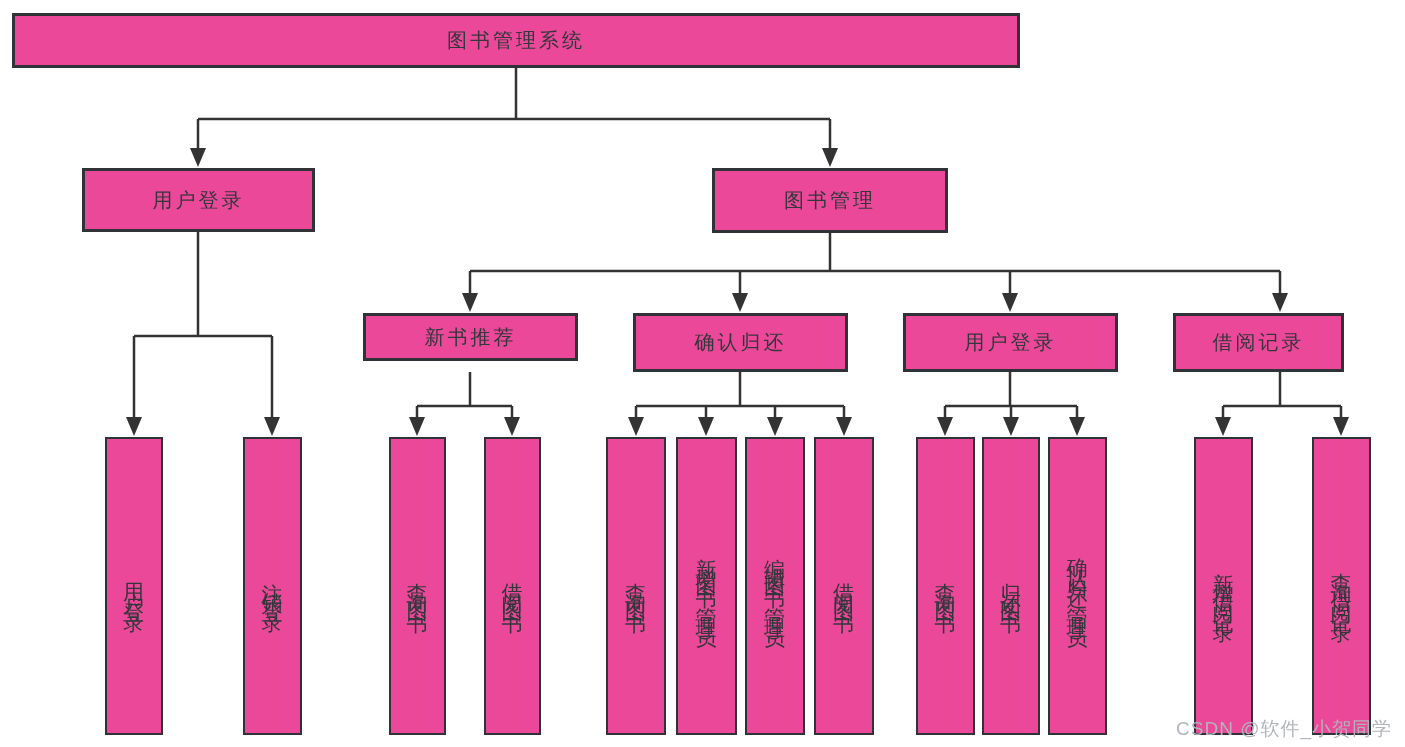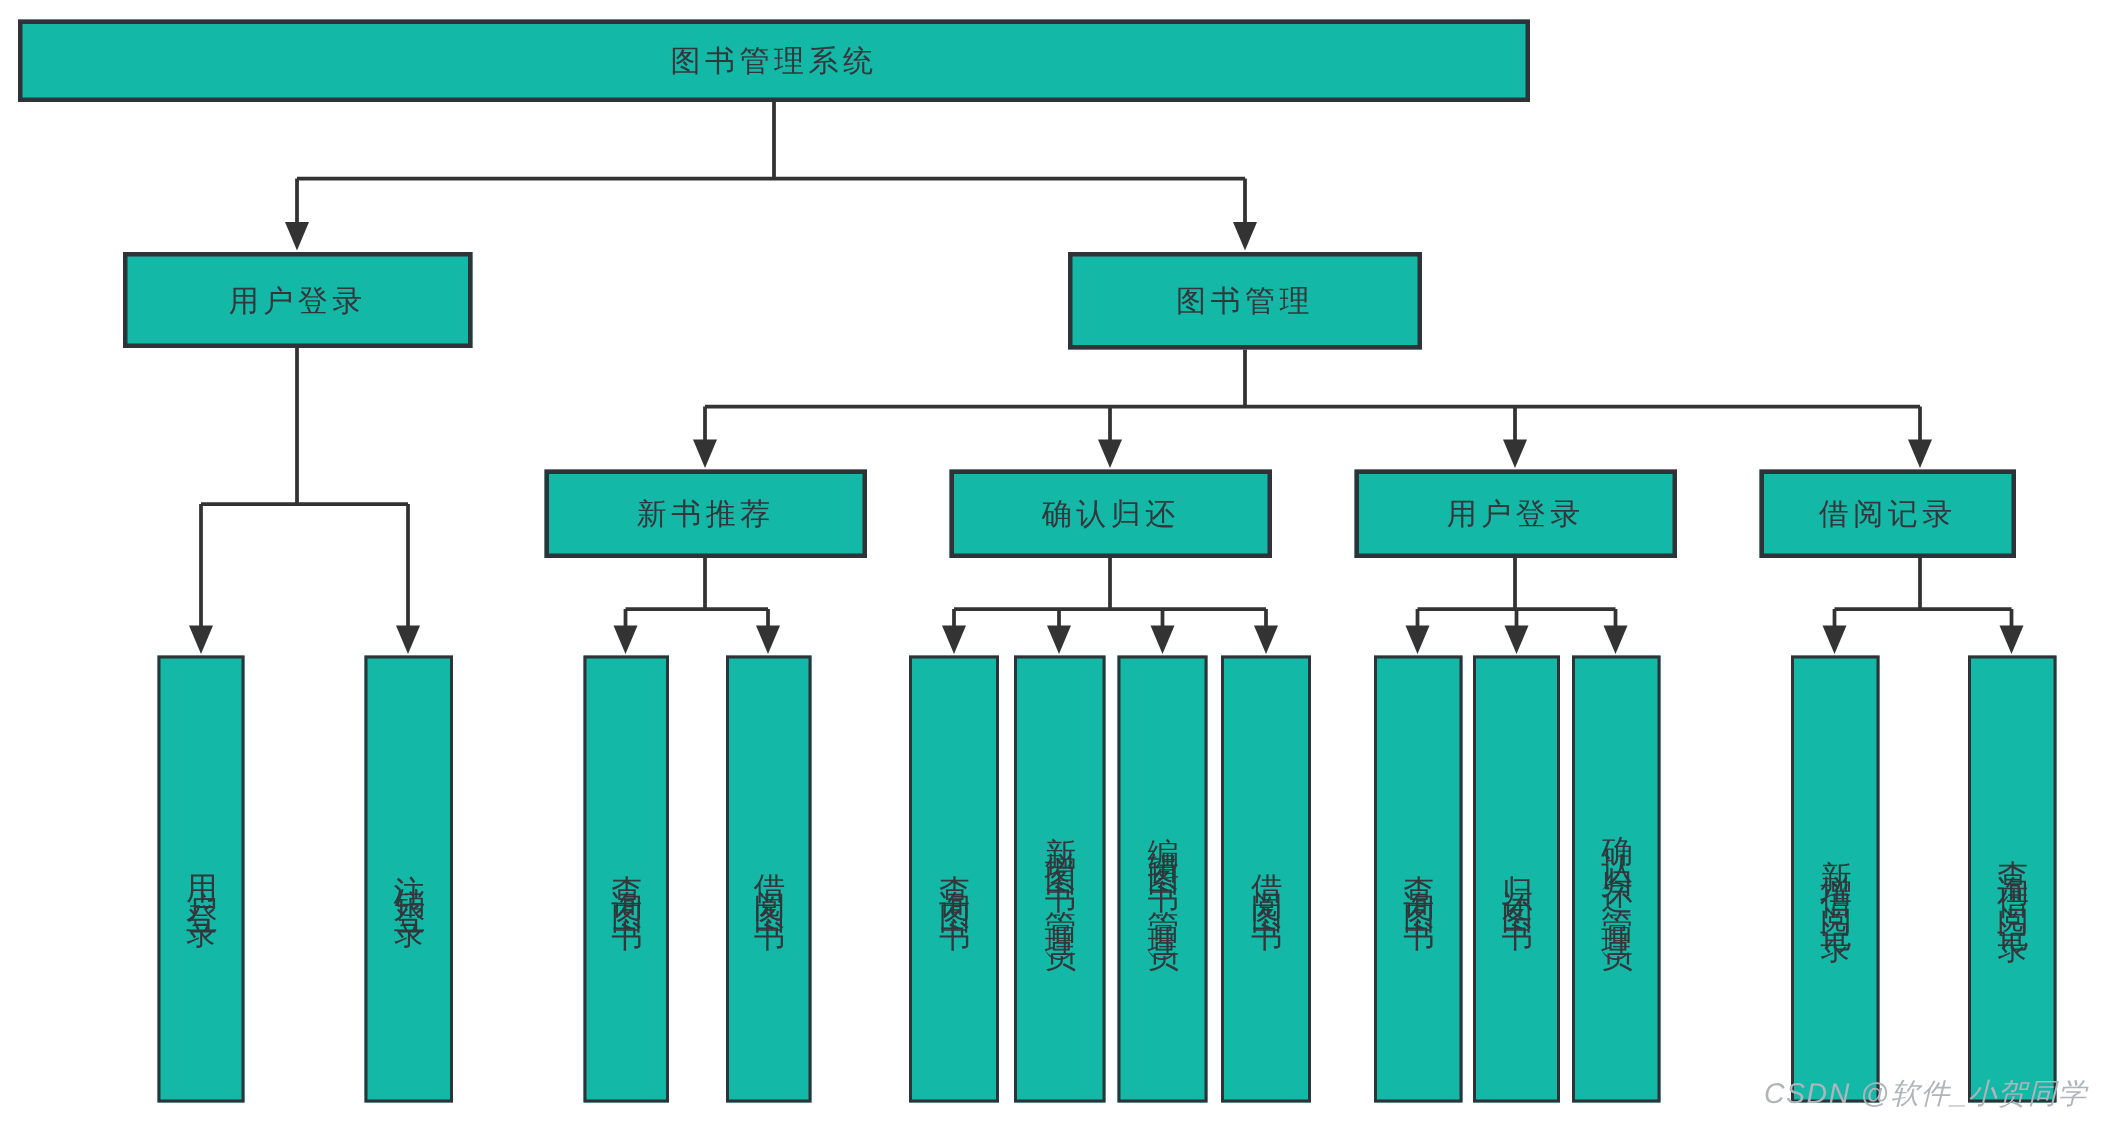--- a/index.html
+++ b/index.html
@@ -8,21 +8,21 @@
     width: 1405px;
     height: 747px;
     background: #ffffff;
     font-family: "Liberation Sans", sans-serif;
     color: #33373c;
     overflow: hidden;
   }
   .wires { position: absolute; left: 0; top: 0; z-index: 0; }
   .node {
     position: absolute;
-    background: #14b8a6;
+    background: #ec4899;
     border: 3px solid #2f3338;
     box-sizing: border-box;
     display: flex;
     align-items: center;
     justify-content: center;
     z-index: 1;
   }
   .node.h { font-size: 20px; letter-spacing: 3px; }
   .node.root { font-size: 20px; }
   .node.leaf { border-width: 2px; top: 437px; height: 298px; }
@@ -35,21 +35,20 @@
     white-space: nowrap;
   }
   .watermark {
     position: absolute;
     right: 13px;
     top: 716px;
     font-size: 19px;
     letter-spacing: 1px;
     color: #b1b4ba;
     z-index: 2;
-    font-style: italic;
   }
 </style>
 </head>
 <body>
 
 <div class="canvas">
 
   <svg class="wires" width="1405" height="747" viewBox="0 0 1405 747">
     <g stroke="#333333" stroke-width="2.5" fill="none">
 
@@ -90,21 +89,21 @@
       <polygon points="1223,436 1215,417 1231,417"></polygon>
       <polygon points="1341,436 1333,417 1349,417"></polygon>
     </g>
   </svg>
 
   <div class="node h root" style="left:12px; top:13px; width:1008px; height:55px;">图书管理系统</div>
 
   <div class="node h" style="left:82px; top:168px; width:233px; height:64px;">用户登录</div>
   <div class="node h" style="left:712px; top:168px; width:236px; height:65px;">图书管理</div>
 
-  <div class="node h" style="left:363px; top:313px; width:215px; height:59px;">新书推荐</div>
+  <div class="node h" style="left:363px; top:313px; width:215px; height:48px;">新书推荐</div>
   <div class="node h" style="left:633px; top:313px; width:215px; height:59px;">确认归还</div>
   <div class="node h" style="left:903px; top:313px; width:215px; height:59px;">用户登录</div>
   <div class="node h" style="left:1173px; top:313px; width:171px; height:59px;font-family:Liberation Serif, serif;">借阅记录</div>
 
   <div class="node leaf" style="left:105px; width:58px;">
     <span class="vtext">用户登录</span>
   </div>
   <div class="node leaf" style="left:243px; width:59px;">
     <span class="vtext">注销登录</span>
   </div>

